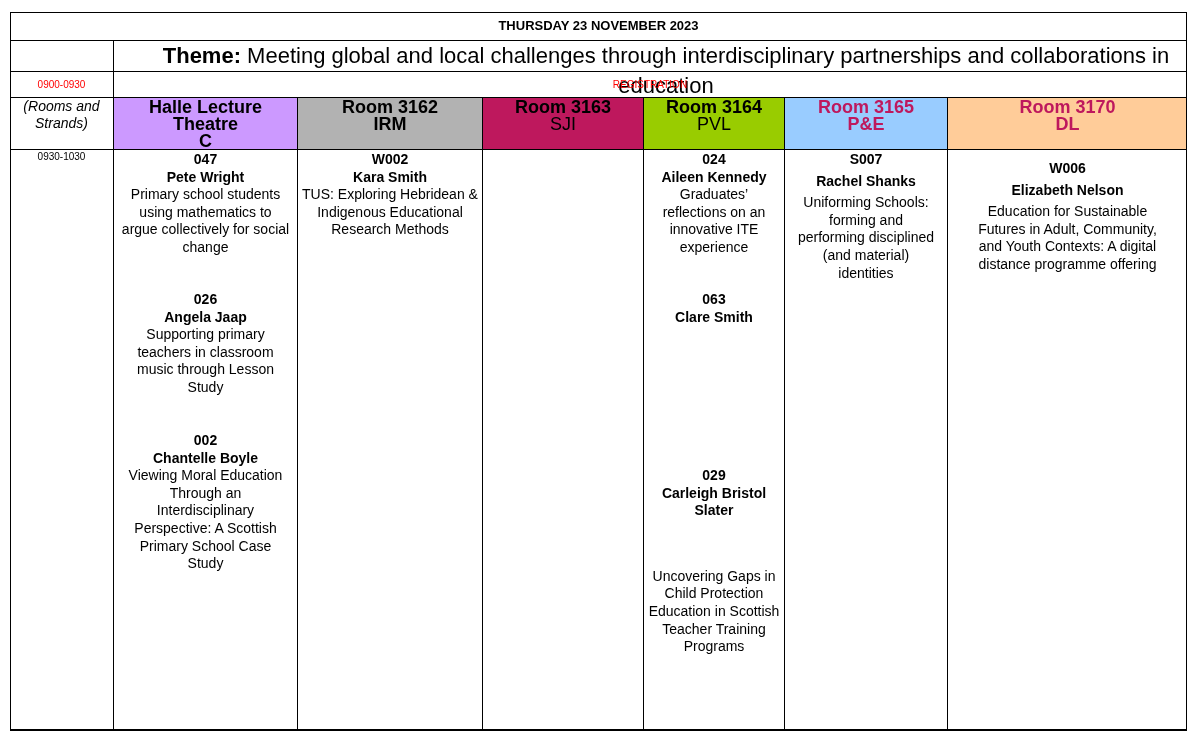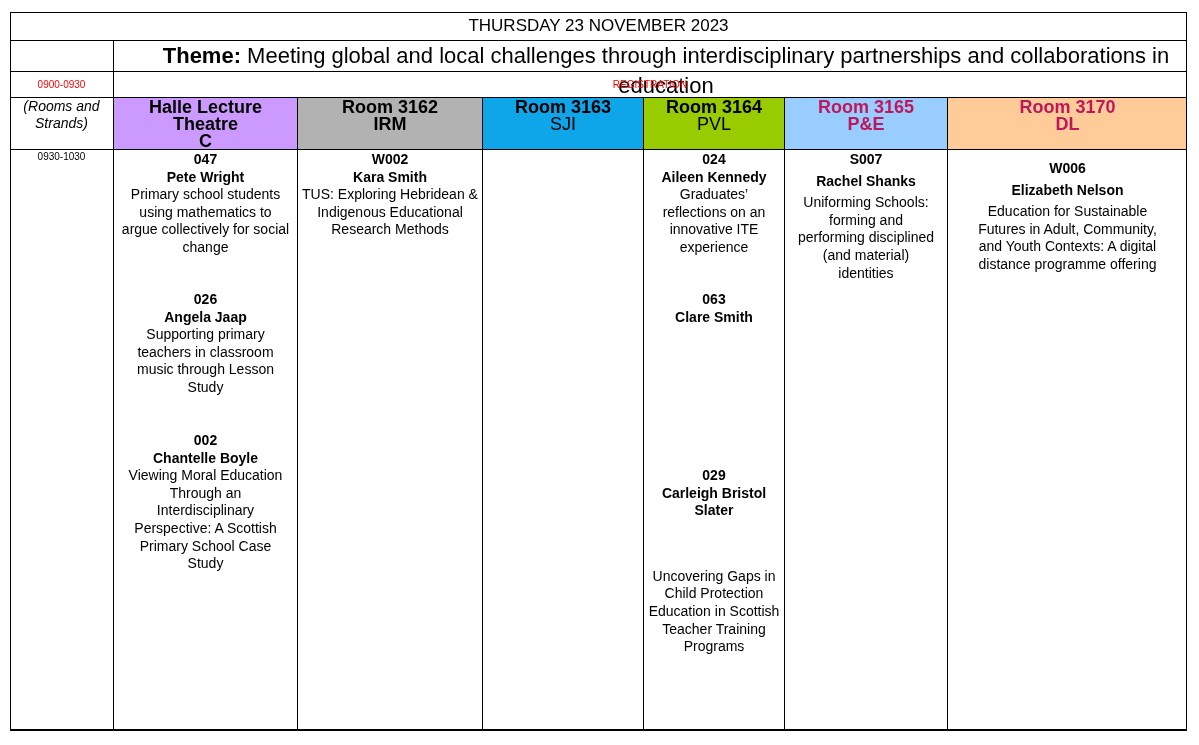--- a/index.html
+++ b/index.html
@@ -2,21 +2,21 @@
 <html><head>
 <meta charset="utf-8">
 <style>
   html, body { margin: 0; padding: 0; background: #ffffff; }
   body { width: 1199px; height: 745px; position: relative; overflow: hidden;
          font-family: "Liberation Sans", "DejaVu Sans", sans-serif; color: #000; }
   .grid { position: absolute; left: 10px; top: 12px; width: 1177px; height: 718px; }
   .cell { position: absolute; box-sizing: border-box; }
   .hline { position: absolute; height: 1px; background: #000; }
   .vline { position: absolute; width: 1px; background: #000; }
-  .title { font-weight: normal; font-size: 17px; text-align: center; line-height: 28px; }
+  .title { font-weight: bold; font-size: 13px; text-align: center; line-height: 28px; }
   .theme { font-size: 22px; text-align: center; line-height: 30px; margin-left: 16px; }
   .theme b { font-weight: bold; }
   .red { color: #ff0000; }
   .time { font-size: 10px; text-align: center; }
   .rooms-label { font-size: 14px; font-style: italic; text-align: center; line-height: 17px; padding-top: 1px; }
   .hdr { font-size: 18px; text-align: center; line-height: 17px; padding-top: 1px; }
   .hdr .room { font-weight: bold; display: block; }
   .hdr .strand { display: block; }
   .bold { font-weight: bold; }
   .blue { color: #be185d; }
@@ -45,21 +45,21 @@
   </div>
 
   <div class="cell hdr" style="left:104px; top:86px; width:183px; height:51px; background:#cc99ff;">
     <span class="room">Halle Lecture Theatre</span>
     <span class="strand bold">C</span>
   </div>
   <div class="cell hdr" style="left:288px; top:86px; width:184px; height:51px; background:#b2b2b2;">
     <span class="room">Room 3162</span>
     <span class="strand bold">IRM</span>
   </div>
-  <div class="cell hdr" style="left:473px; top:86px; width:160px; height:51px; background:#0ea5e9;">
+  <div class="cell hdr" style="left:473px; top:86px; width:160px; height:51px; background:#be185d;">
     <span class="room">Room 3163</span>
     <span class="strand">SJI</span>
   </div>
   <div class="cell hdr" style="left:634px; top:86px; width:140px; height:51px; background:#99cc00;">
     <span class="room">Room 3164</span>
     <span class="strand">PVL</span>
   </div>
   <div class="cell hdr blue" style="left:775px; top:86px; width:162px; height:51px; background:#99ccff;">
     <span class="room">Room 3165</span>
     <span class="strand bold">P&amp;E</span>

